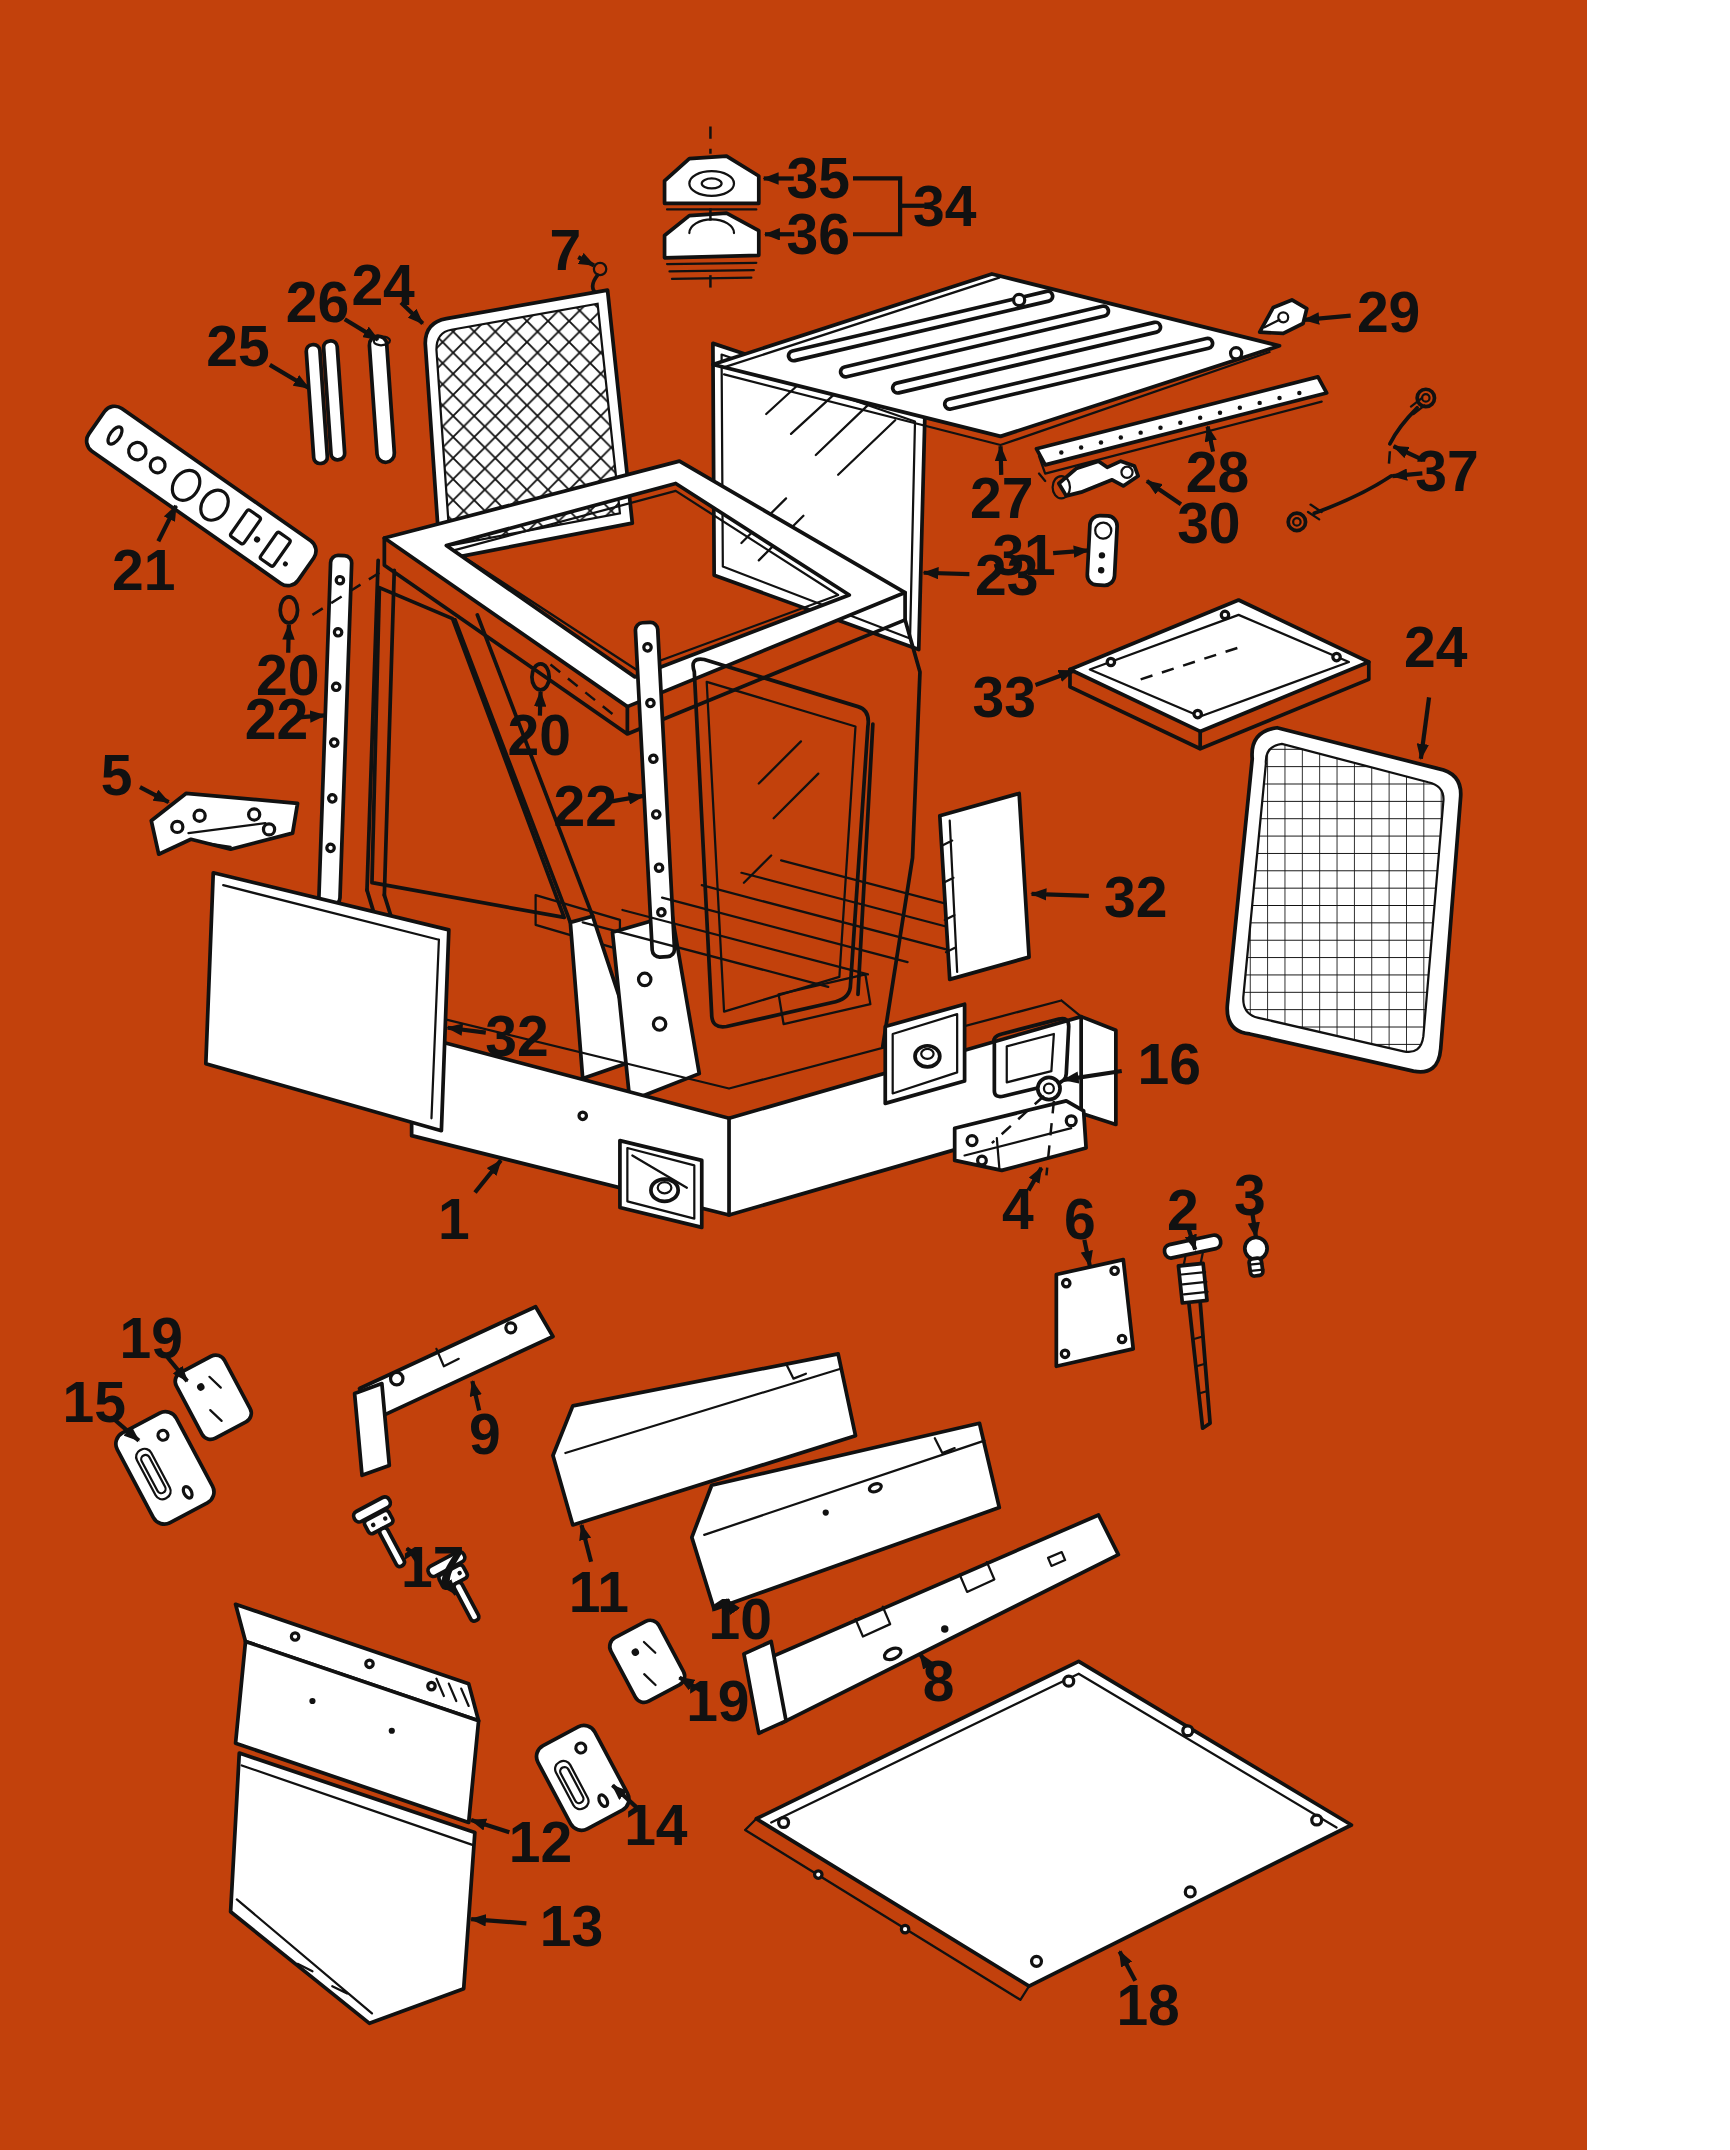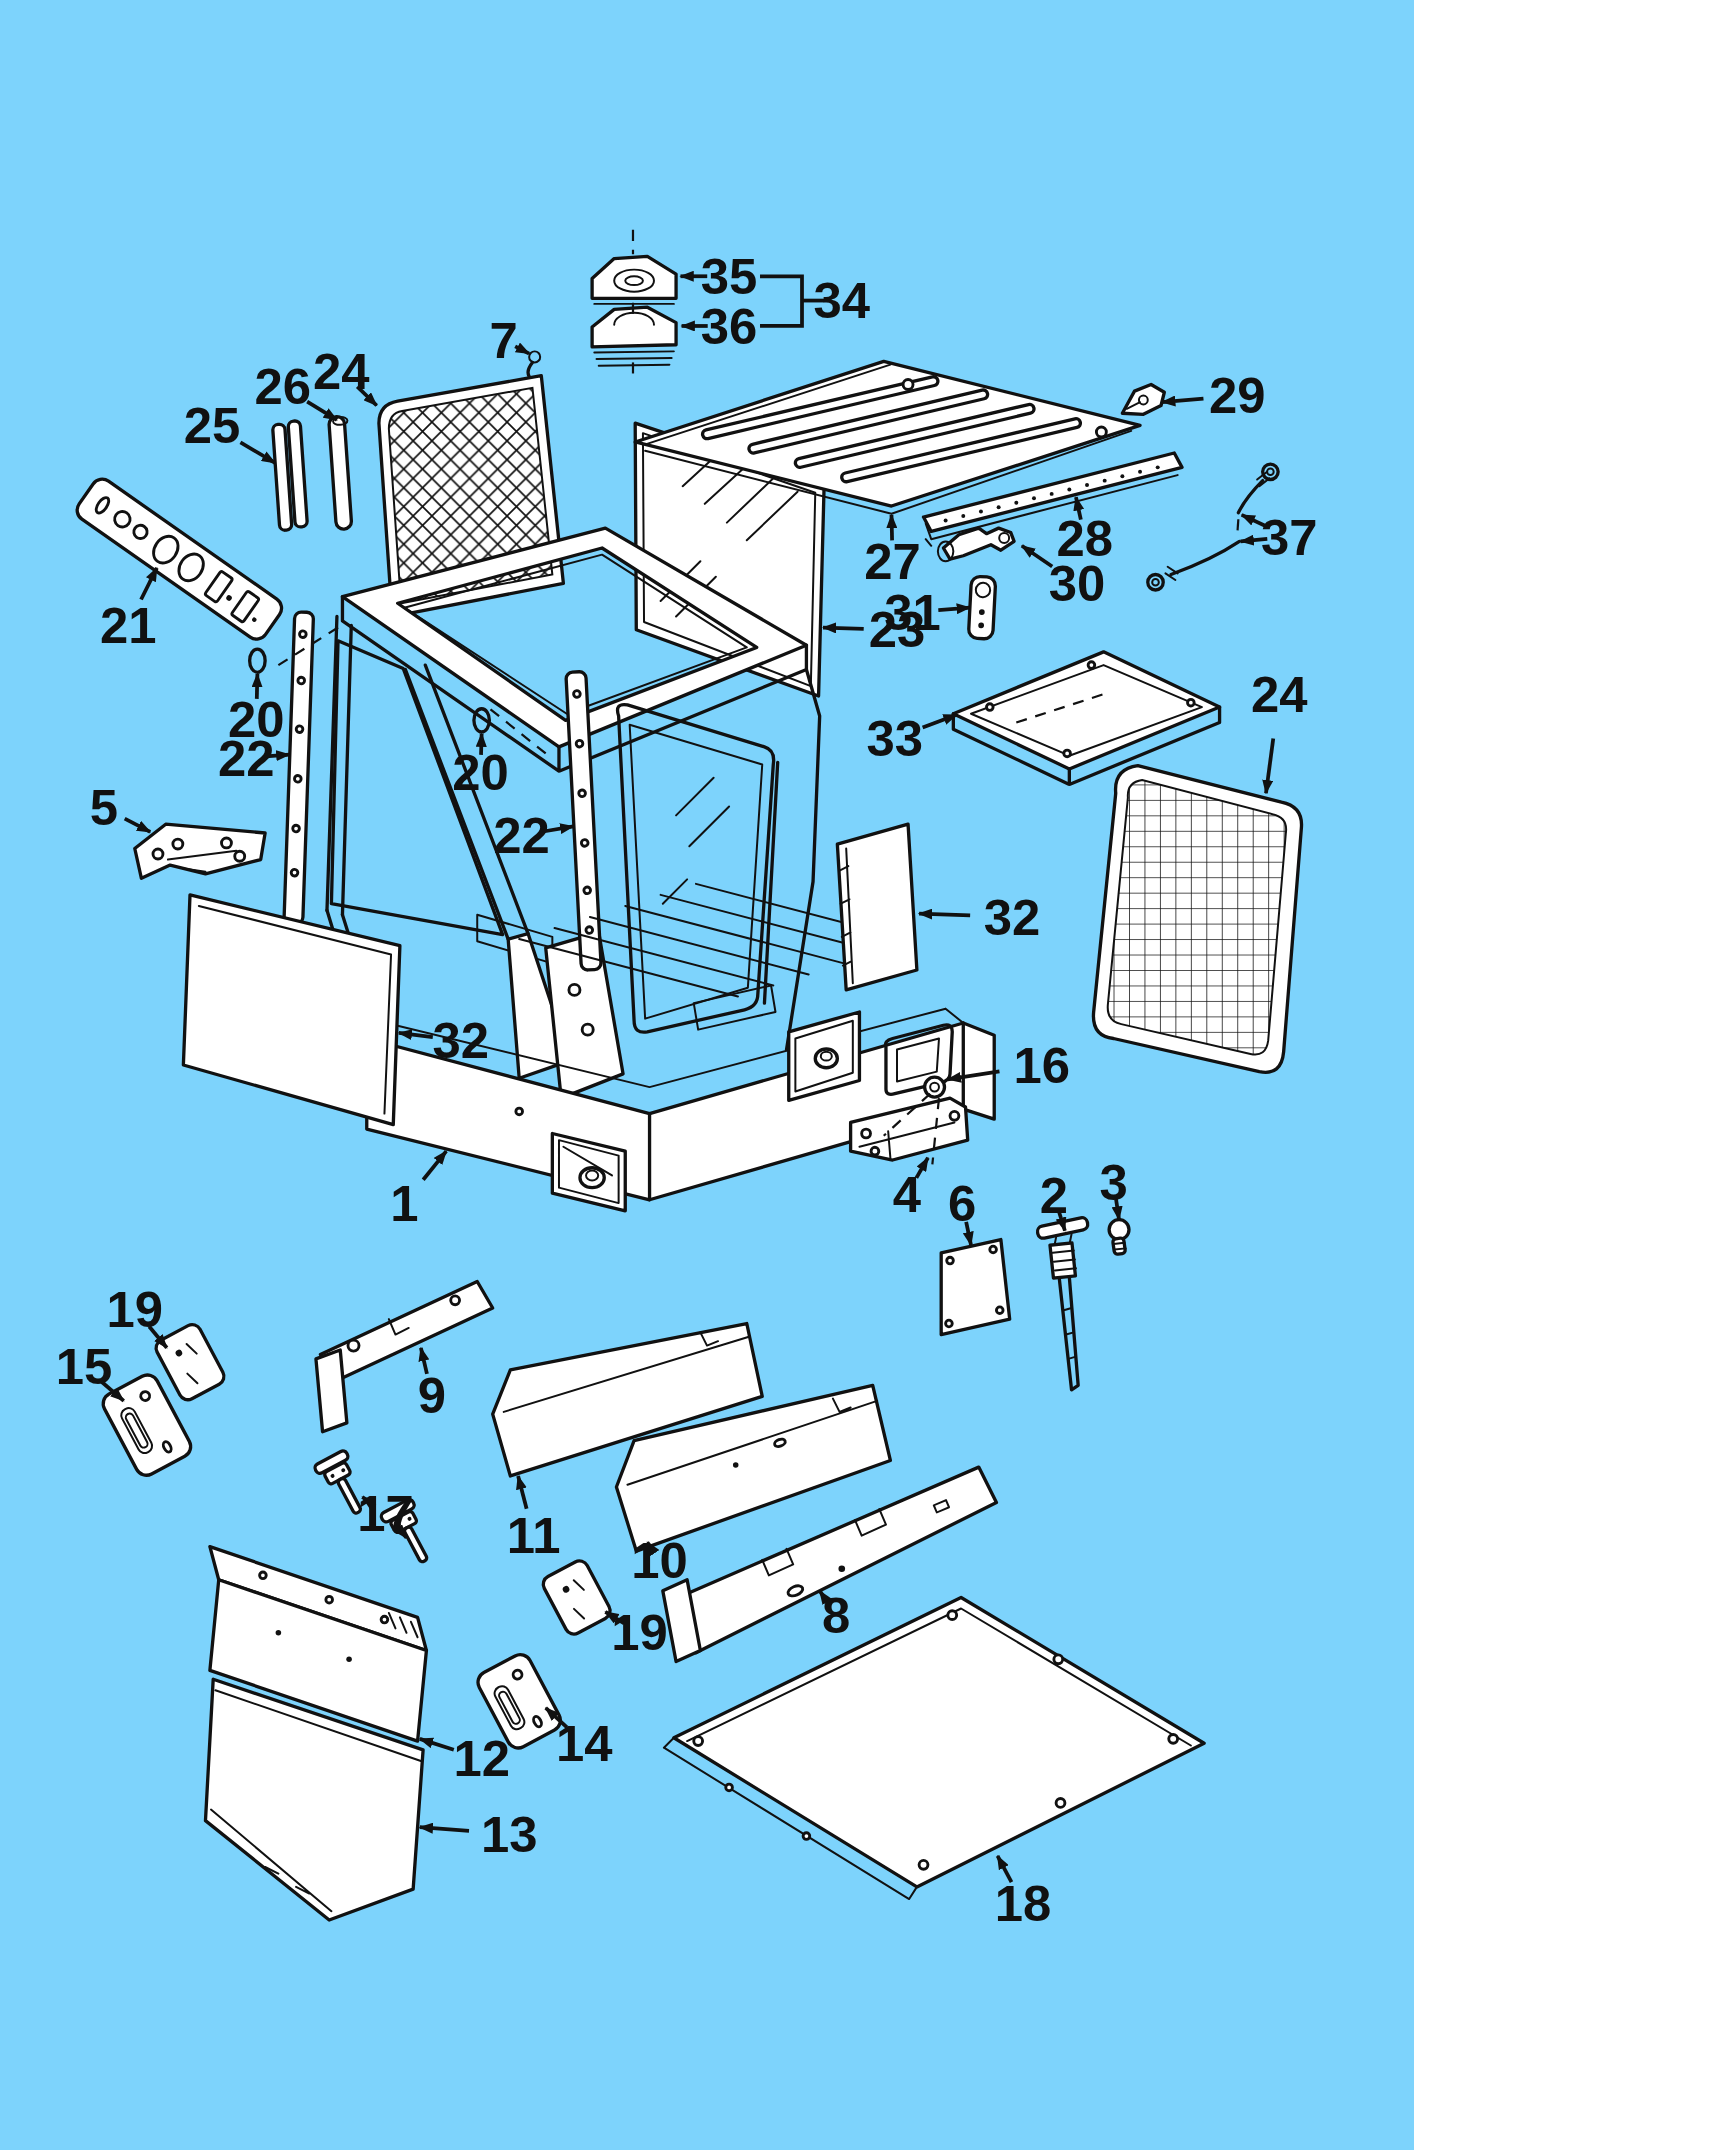--- a/index.html
+++ b/index.html
@@ -1,16 +1,16 @@
 <!DOCTYPE html>
 <html style="font-size:12.7px"><head>
 <meta charset="utf-8">
 <style>
   html,body{margin:0;padding:0;background:#ffffff;}
-  .page{position:relative;width:1414px;height:2151px;background:#7dd3fc;overflow:hidden;}
+  .page{position:relative;width:1587px;height:2151px;background:#c2410c;overflow:hidden;}
   svg{position:absolute;inset:0;width:100%;height:100%;}
   
   .ln{stroke:#111;fill:none;stroke-width:3;stroke-linejoin:round;stroke-linecap:round;}
   .ln2{stroke:#111;fill:none;stroke-width:1.8;stroke-linejoin:round;stroke-linecap:round;}
   .fillw{fill:#fff;}
   .dash{stroke:#111;stroke-width:2;fill:none;stroke-dasharray:10 8;}
   .callout-text{font:600 46px "Liberation Sans", sans-serif;fill:#111;text-anchor:middle;}
   .callout-line{stroke:#111;stroke-width:3.4;fill:none;}
   .hole{stroke:#111;fill:#fff;stroke-width:2.6;}
   .dot{fill:#111;stroke:none;}

